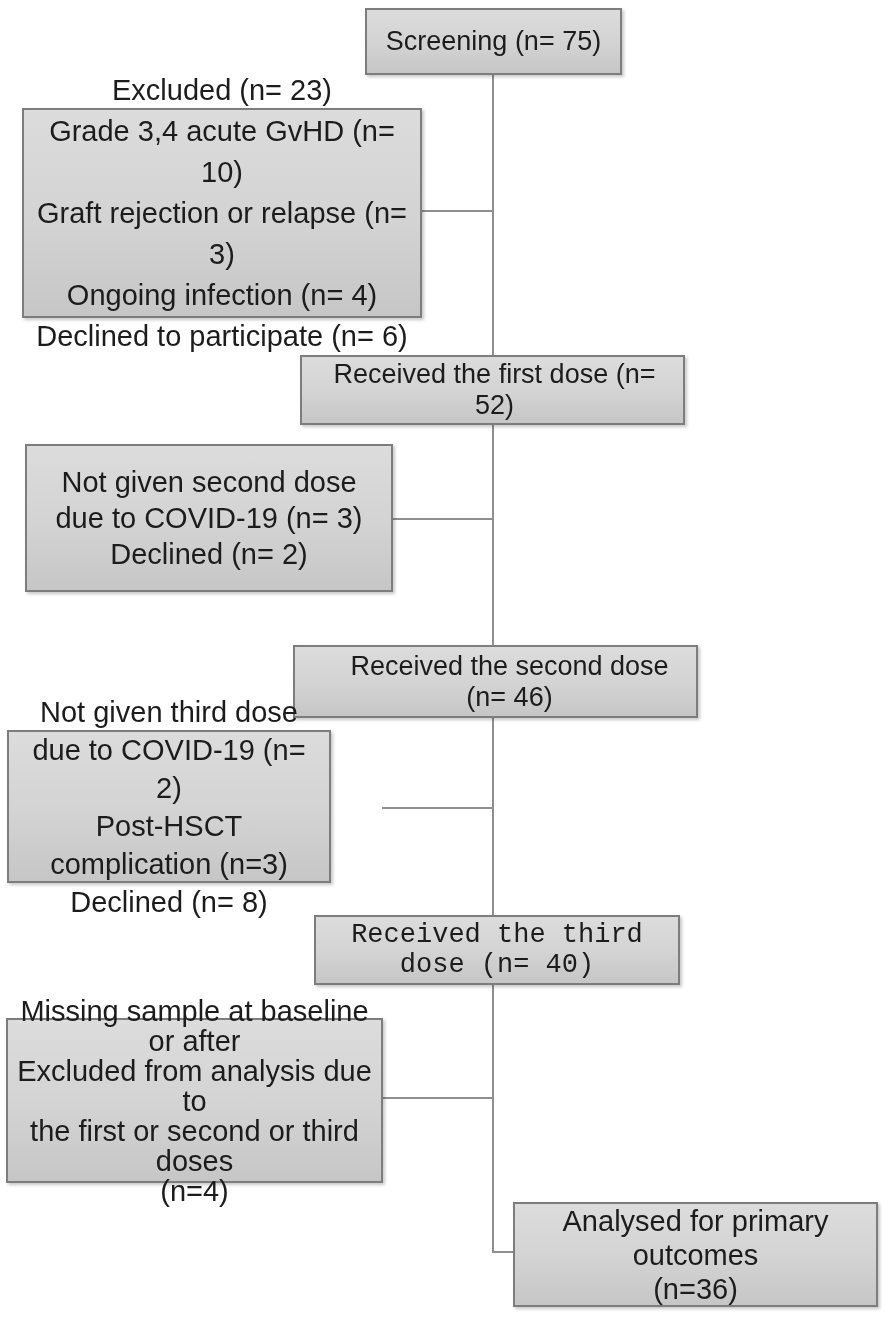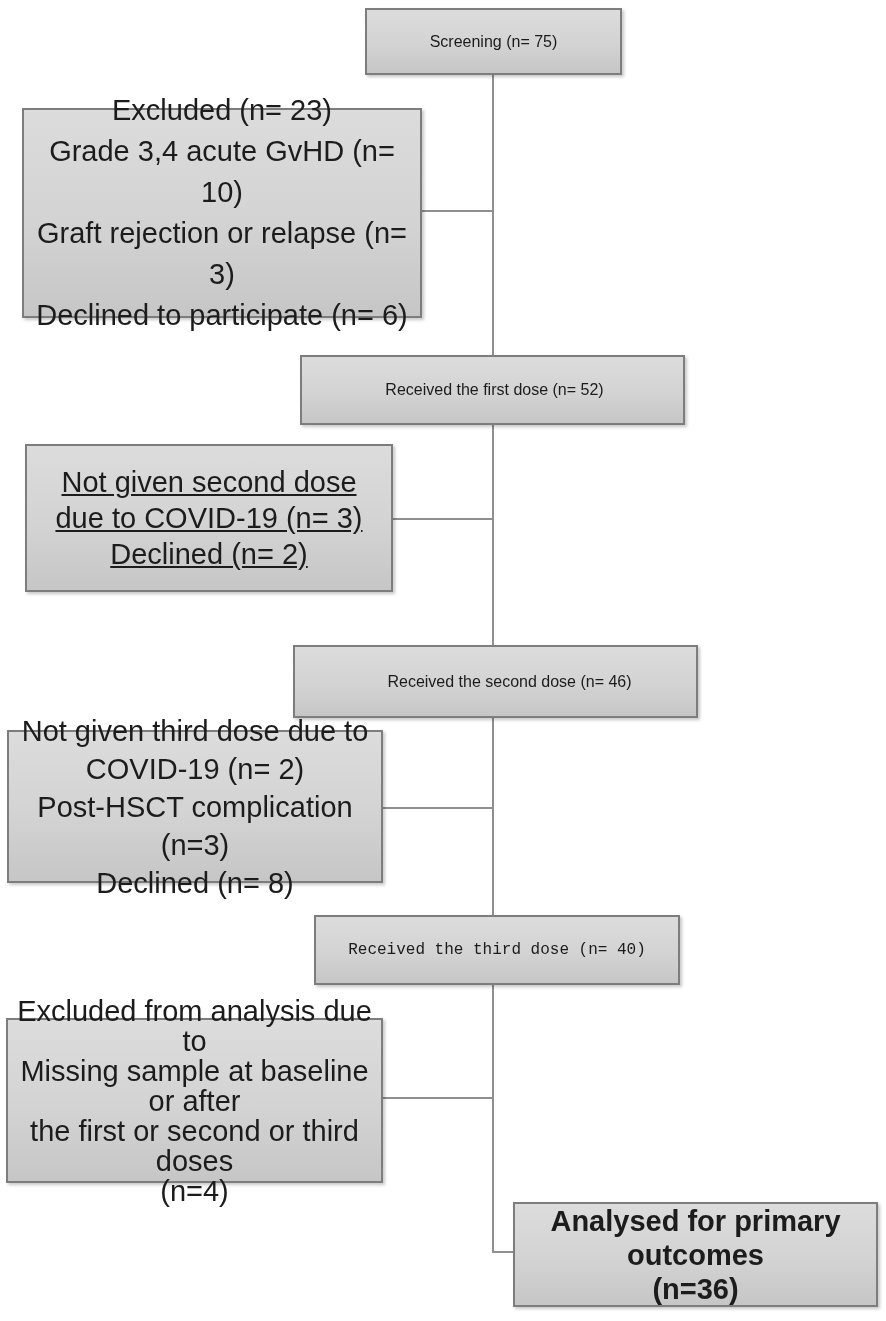--- a/index.html
+++ b/index.html
@@ -31,26 +31,26 @@
     display: flex;
     flex-direction: column;
     align-items: center;
     justify-content: center;
     text-align: center;
     padding: 2px 8px;
   }
   .box .para {
     width: 100%;
   }
-  .fs-title { font-size: 16px; }
+  .fs-title { font-size: 27px; }
   .fs-body  { font-size: 29px; }
   .lh-41 .para { line-height: 41px; }
   .lh-38 .para { line-height: 38px; }
   .lh-36 .para { line-height: 36px; }
-  .lh-34 .para { line-height: 34px; font-weight: bold; }
+  .lh-34 .para { line-height: 34px; }
   .lh-30 .para { line-height: 30px; }
 </style>
 </head>
 <body>
 
 <div class="canvas">
 
   <div class="line" style="left:492px; top:75px; width:2px; height:1178px;"></div>
   <div class="line" style="left:421px; top:210px; width:72px; height:2px;"></div>
   <div class="line" style="left:392px; top:518px; width:101px; height:2px;"></div>
@@ -59,49 +59,50 @@
   <div class="line" style="left:492px; top:1251px; width:22px; height:2px;"></div>
 
   <div class="box fs-title" style="left:365px; top:8px; width:257px; height:67px;">
     <div class="para">Screening (n= 75)</div>
   </div>
 
   <div class="box fs-body lh-41" style="left:22px; top:108px; width:400px; height:210px;">
     <div class="para">Excluded (n= 23)</div>
     <div class="para">Grade 3,4 acute GvHD (n= 10)</div>
     <div class="para">Graft rejection or relapse (n= 3)</div>
+    <div class="para">Ongoing infection (n= 4)</div>
     <div class="para">Declined to participate (n= 6)</div>
   </div>
 
   <div class="box fs-title" style="left:300px; top:355px; width:385px; height:70px;padding-left:12px;">
     <div class="para">Received the first dose (n= 52)</div>
   </div>
 
-  <div class="box fs-body lh-36" style="left:25px; top:444px; width:368px; height:148px;text-decoration:underline;">
+  <div class="box fs-body lh-36" style="left:25px; top:444px; width:368px; height:148px;">
     <div class="para">Not given second dose due to COVID-19 (n= 3)</div>
     <div class="para">Declined (n= 2)</div>
   </div>
 
   <div class="box fs-title" style="left:293px; top:645px; width:405px; height:73px;padding-left:36px;">
     <div class="para">Received the second dose (n= 46)</div>
   </div>
 
-  <div class="box fs-body lh-38" style="left:7px; top:730px; width:376px; height:153px;">
+  <div class="box fs-body lh-38" style="left:7px; top:730px; width:324px; height:153px;">
     <div class="para">Not given third dose due to COVID-19 (n= 2)</div>
     <div class="para">Post-HSCT complication (n=3)</div>
     <div class="para">Declined (n= 8)</div>
   </div>
 
   <div class="box fs-title" style="left:314px; top:915px; width:366px; height:70px;font-family:Liberation Mono, monospace;">
     <div class="para">Received the third dose (n= 40)</div>
   </div>
 
   <div class="box fs-body lh-30" style="left:6px; top:1018px; width:377px; height:165px;">
+    <div class="para">Missing sample at baseline or after</div>
     <div class="para">Excluded from analysis due to</div>
-    <div class="para">Missing sample at baseline or after</div>
     <div class="para">the first or second or third doses</div>
     <div class="para">(n=4)</div>
   </div>
 
   <div class="box fs-body lh-34" style="left:513px; top:1202px; width:365px; height:105px;">
     <div class="para">Analysed for primary outcomes</div>
     <div class="para">(n=36)</div>
   </div>
 
 </div>

